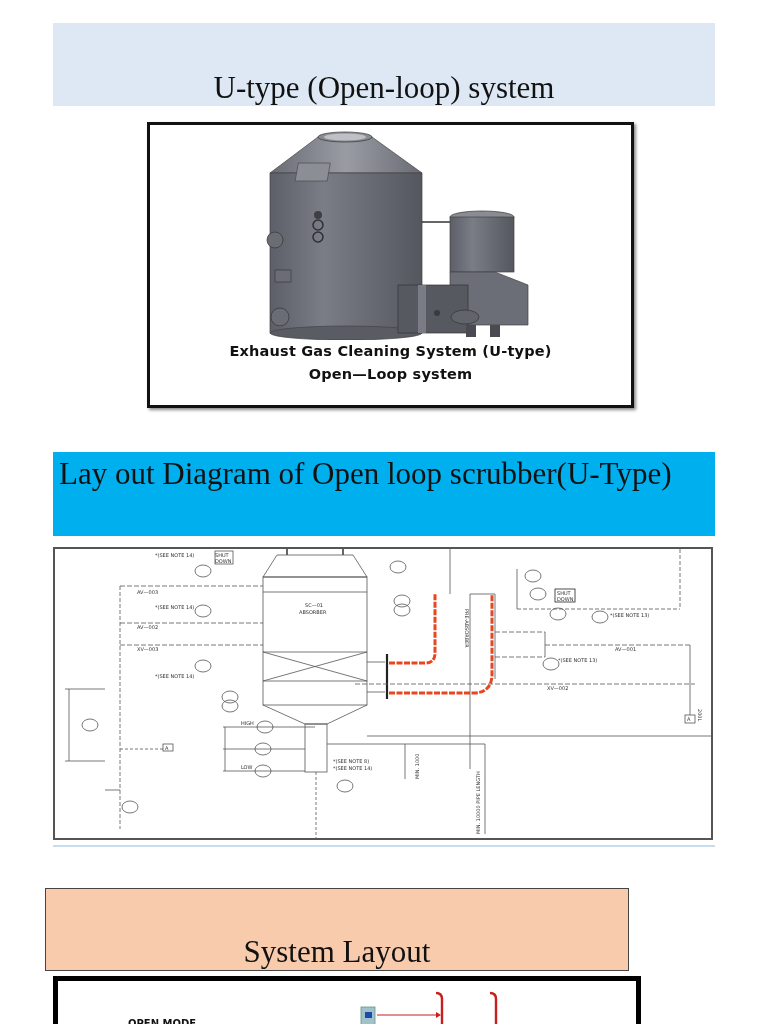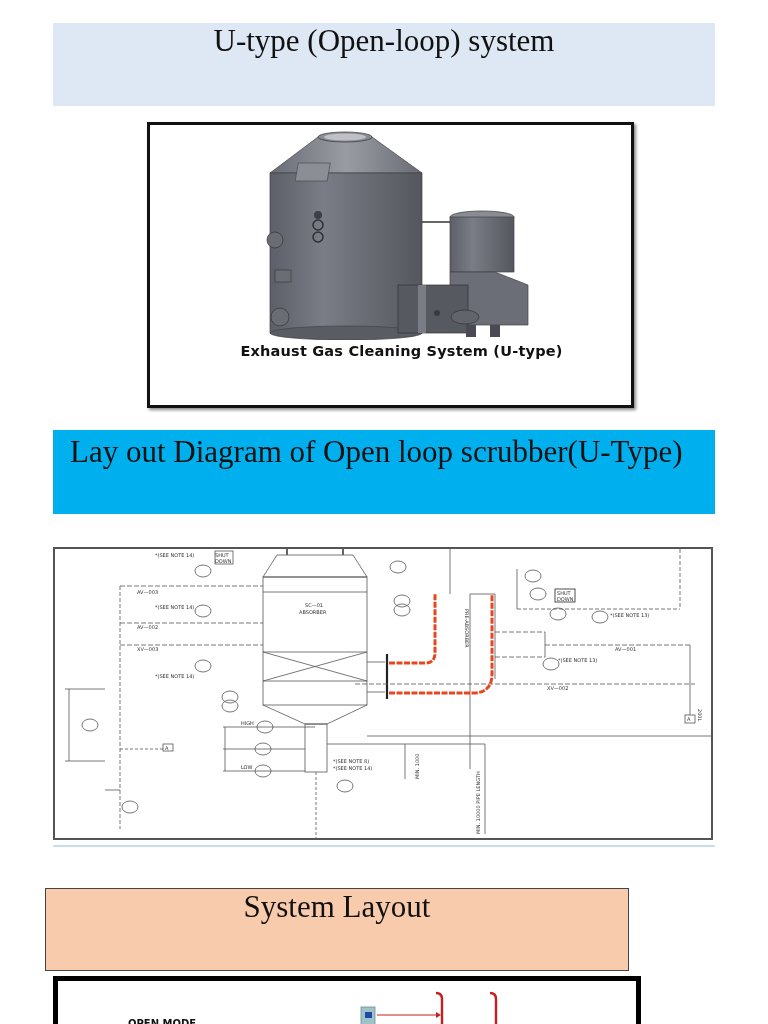--- a/index.html
+++ b/index.html
@@ -1,26 +1,26 @@
 <!DOCTYPE html>
 <html><head>
 <meta charset="utf-8">
 <style>
   html, body { margin:0; padding:0; background:#ffffff; }
   body { width:768px; height:1024px; position:relative; overflow:hidden; font-family:"Liberation Serif", serif; }
   .abs { position:absolute; }
-  .title-box { display:flex; align-items:flex-start; justify-content:center; color:#111; }
+  .title-box { display:flex; align-items:flex-end; justify-content:center; color:#111; }
   #t1 { left:53px; top:23px; width:662px; height:83px; background:#dde8f4; font-size:31px; }
   #fig1 { left:147px; top:122px; width:481px; height:280px; border:3px solid #111; background:#fff; box-shadow:2px 2px 3px #888; }
-  #t2 { left:53px; top:430px; width:662px; height:84px; background:#00b0ee; font-size:31px; line-height:36px; padding:4px 17px; box-sizing:border-box; color:#111; }
+  #t2 { left:53px; top:452px; width:662px; height:84px; background:#00b0ee; font-size:31px; line-height:36px; padding:4px 6px; box-sizing:border-box; color:#111; }
   #fig2 { left:53px; top:547px; width:660px; height:293px; border:2px solid #555; background:#fff; box-sizing:border-box; }
   #fig2-under { left:53px; top:845px; width:662px; height:2px; background:#c9dceb; }
   #t3 { left:45px; top:888px; width:584px; height:83px; background:#f8cbad; border:1px solid #444; font-size:31px; box-sizing:border-box; }
   #fig3 { left:53px; top:976px; width:588px; height:60px; border:5px solid #000; border-bottom:none; background:#fff; box-sizing:border-box; }
-  .caption { position:absolute; left:0; width:100%; text-align:center; font-family:"DejaVu Sans", sans-serif; font-weight:bold; font-size:14.5px; color:#111; letter-spacing:0.2px;margin-left:11px; }
+  .caption { position:absolute; left:0; width:100%; text-align:center; font-family:"DejaVu Sans", sans-serif; font-weight:bold; font-size:14.5px; color:#111; letter-spacing:0.2px; }
   .dlabel { font-family:"DejaVu Sans", sans-serif; font-size:5px; fill:#333; }
   .mode { position:absolute; left:70px; top:36px; font-family:"DejaVu Sans", sans-serif; font-weight:bold; font-size:10px; color:#111; }
 </style>
 </head>
 <body>
 
 <div id="t1" class="abs title-box">
   <span>U-type (Open-loop) system</span>
 </div>
 
@@ -58,20 +58,21 @@
     <rect x="300" y="92" width="64" height="55" fill="url(#cyl)" stroke="#444" stroke-width="0.7"></rect>
     <path d="M300 147 L345 147 L378 160 L378 200 L300 200 Z" fill="#6c6e77" stroke="#444" stroke-width="0.7"></path>
     <rect x="248" y="160" width="70" height="48" fill="#575961" stroke="#333" stroke-width="0.7"></rect>
     <rect x="268" y="160" width="8" height="48" fill="#7a7c85"></rect>
     <ellipse cx="315" cy="192" rx="14" ry="7" fill="#62646c" stroke="#333" stroke-width="0.7"></ellipse>
     <circle cx="287" cy="188" r="3" fill="#3a3b40"></circle>
     <rect x="316" y="200" width="10" height="12" fill="#4a4b52"></rect>
     <rect x="340" y="200" width="10" height="12" fill="#4a4b52"></rect>
   </svg>
   <div class="caption" style="top:218px;">Exhaust Gas Cleaning System (U-type)</div>
+  <div class="caption" style="top:241px;">Open—Loop system</div>
 </div>
 
 <div id="t2" class="abs">
   <span>Lay out Diagram of Open loop scrubber(U-Type)</span>
 </div>
 
 <div id="fig2" class="abs">
   <svg width="656" height="289" viewBox="0 0 656 289">
     <g stroke="#555" stroke-width="0.8" fill="none">
 

